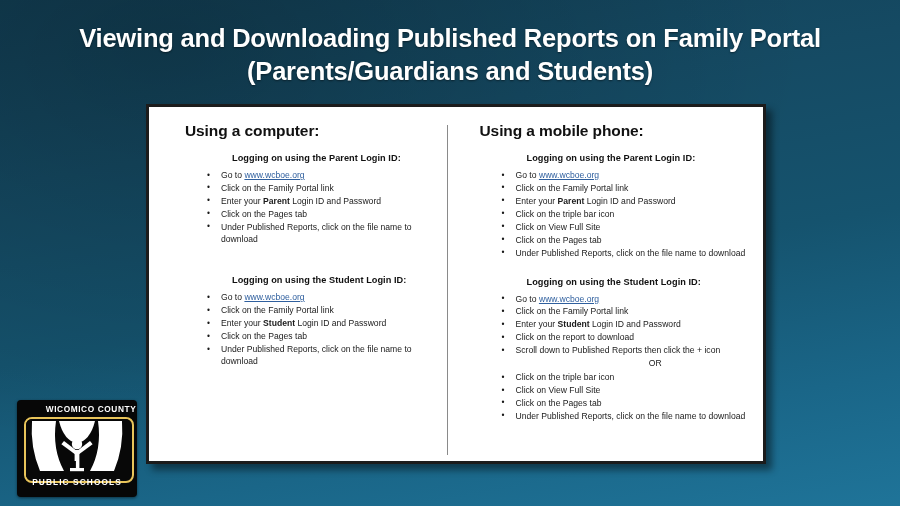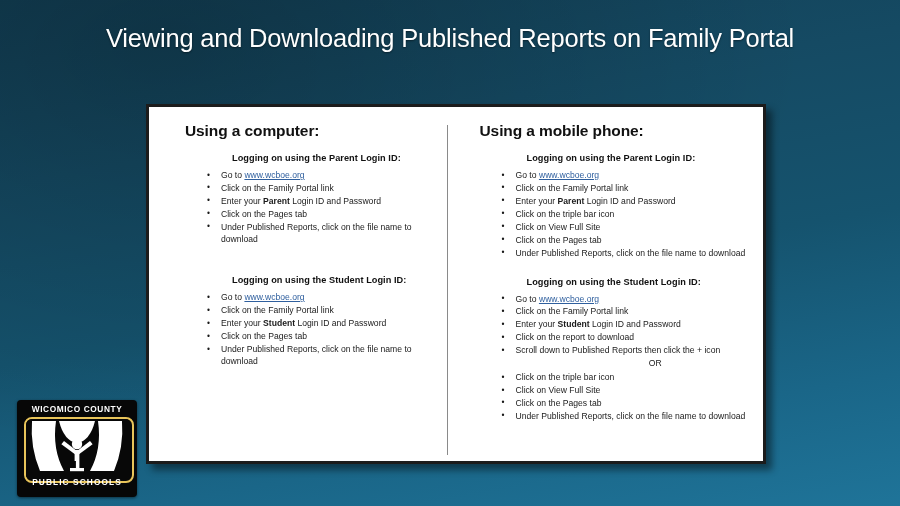--- a/index.html
+++ b/index.html
@@ -33,21 +33,21 @@
     position: absolute;
     top: 22px;
     left: 0;
     width: 900px;
     text-align: center;
     z-index: 5;
   }
   .title-line {
     color: #ffffff;
     font-size: 25.5px;
-    font-weight: normal;
+    font-weight: bold;
     line-height: 33px;
     letter-spacing: -0.2px;
     text-shadow: 0 1px 2px rgba(0,0,0,0.45);
   }
 
   
   #panel {
     position: absolute;
     left: 146px;
     top: 104px;
@@ -156,20 +156,21 @@
   .logo-top-text {
     position: absolute;
     top: 4px;
     left: 0;
     width: 100%;
     text-align: center;
     color: #ffffff;
     font-size: 8.3px;
     font-weight: bold;
     letter-spacing: 0.6px;
+    padding-left: 14px;
   }
   .logo-bottom-text {
     position: absolute;
     bottom: 10px;
     left: 0;
     width: 100%;
     text-align: center;
     color: #ffffff;
     font-size: 8.3px;
     font-weight: bold;
@@ -188,20 +189,21 @@
   }
   .logo-mark svg { display: block; }
 </style>
 </head>
 <body>
 
 <div id="slide">
 
   <div class="title-block">
     <div class="title-line">Viewing and Downloading Published Reports on Family Portal</div>
+    <div class="title-line">(Parents/Guardians and Students)</div>
   </div>
 
   <div id="panel">
     <div class="columns">
 
       <div class="col col-left">
         <div class="col-heading">Using a computer:</div>
 
         <div class="sub-heading">Logging on using the Parent Login ID:</div>
         <ul class="steps">

